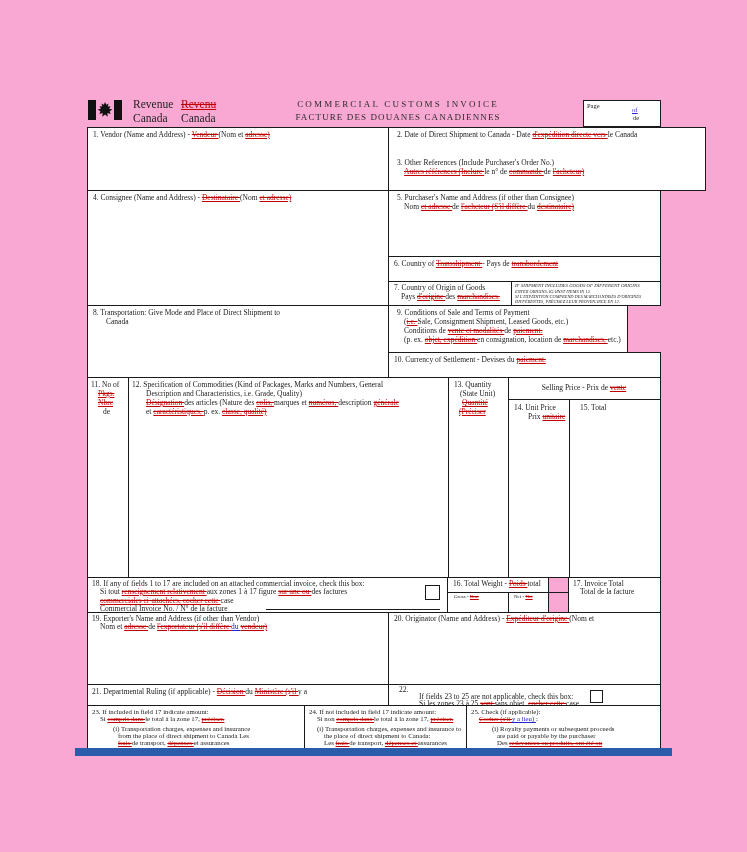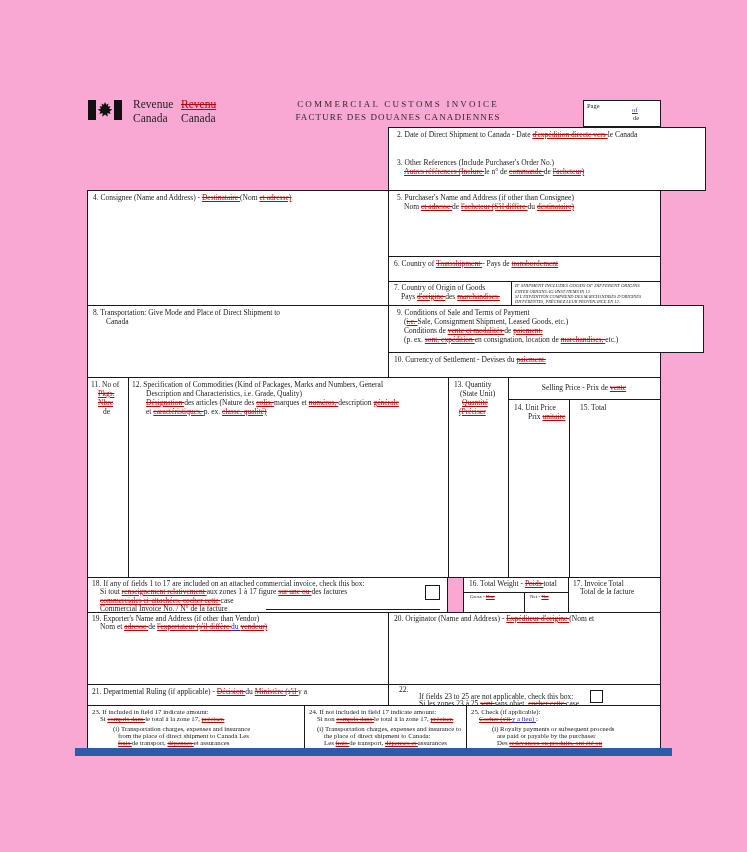--- a/index.html
+++ b/index.html
@@ -44,20 +44,23 @@
   </div>
   <div class="title t2" style="left:248px;top:112px;width:300px;">FACTURE DES DOUANES CANADIENNES</div>
   <div class="title t1" style="left:248px;top:99px;width:300px;">COMMERCIAL CUSTOMS INVOICE</div>
 
   <div class="box" style="left:583px;top:100px;width:78px;height:27px;">
     <div class="ln pagebox-label" style="left:3px;top:1px;">Page</div>
     <div class="ln pagebox-label seg-b" style="left:48px;top:5px;text-decoration-line:underline;"><span class="seg-b">of</span></div>
     <div class="ln pagebox-label" style="left:49px;top:13px;">de</div>
   </div>
 
+  <div class="box" style="left:87px;top:127px;width:302px;height:64px;">
+    <div class="ln lbl" style="left:5px;top:3px;"><span class="seg-k">1.   Vendor (Name and Address) - </span><span class="seg-r">Vendeur </span><span class="seg-k">(Nom et </span><span class="seg-r">adresse)</span></div>
+  </div>
   <div class="box" style="left:388px;top:127px;width:318px;height:64px;">
     <div class="ln lbl" style="left:8px;top:3px;"><span class="seg-k">2.   Date of Direct Shipment to Canada - Date </span><span class="seg-r">d'expédition directe vers </span><span class="seg-k">le Canada</span></div>
     <div class="ln lbl" style="left:8px;top:31px;"><span class="seg-k">3.   Other References (Include Purchaser's Order No.)</span></div>
     <div class="ln lbl" style="left:15px;top:40px;"><span class="seg-r">Autres références (Inclure </span><span class="seg-k">le n° de </span><span class="seg-r">commande </span><span class="seg-k">de </span><span class="seg-r">l'acheteur)</span></div>
   </div>
 
   <div class="box" style="left:87px;top:190px;width:302px;height:116px;">
     <div class="ln lbl" style="left:5px;top:3px;"><span class="seg-k">4.   Consignee (Name and Address) - </span><span class="seg-r">Destinataire </span><span class="seg-k">(Nom </span><span class="seg-r">et adresse)</span></div>
   </div>
   <div class="box" style="left:388px;top:190px;width:273px;height:67px;">
@@ -75,25 +78,25 @@
       <div class="ln xs" style="left:3px;top:7px;">ENTER ORIGINS AGAINST ITEMS IN 12.</div>
       <div class="ln xs" style="left:3px;top:12px;">SI L'EXPÉDITION COMPREND DES MARCHANDISES D'ORIGINES</div>
       <div class="ln xs" style="left:3px;top:17px;">DIFFÉRENTES, PRÉCISEZ LEUR PROVENANCE EN 12.</div>
     </div>
   </div>
 
   <div class="box" style="left:87px;top:305px;width:302px;height:73px;">
     <div class="ln lbl" style="left:5px;top:3px;"><span class="seg-k">8.   Transportation: Give Mode and Place of Direct Shipment to</span></div>
     <div class="ln lbl" style="left:18px;top:12px;"><span class="seg-k">Canada</span></div>
   </div>
-  <div class="box" style="left:388px;top:305px;width:316px;height:48px;">
+  <div class="box" style="left:388px;top:305px;width:240px;height:48px;">
     <div class="ln lbl" style="left:8px;top:3px;"><span class="seg-k">9.   Conditions of Sale and Terms of Payment</span></div>
     <div class="ln lbl" style="left:15px;top:12px;"><span class="seg-k">(</span><span class="seg-r">i.e. </span><span class="seg-k">Sale, Consignment Shipment, Leased Goods, etc.)</span></div>
     <div class="ln lbl" style="left:15px;top:21px;"><span class="seg-k">Conditions de </span><span class="seg-r">vente et modalités </span><span class="seg-k">de </span><span class="seg-r">paiement.</span></div>
-    <div class="ln lbl" style="left:15px;top:30px;"><span class="seg-k">(p. ex. </span><span class="seg-r">sont, expédition </span><span class="seg-k">en consignation, location de </span><span class="seg-r">marchandises, </span><span class="seg-k">etc.)</span></div>
+    <div class="ln lbl" style="left:15px;top:30px;"><span class="seg-k">(p. ex. </span><span class="seg-r">objet, expédition </span><span class="seg-k">en consignation, location de </span><span class="seg-r">marchandises, </span><span class="seg-k">etc.)</span></div>
   </div>
   <div class="box" style="left:388px;top:352px;width:273px;height:26px;">
     <div class="ln lbl" style="left:5px;top:3px;"><span class="seg-k">10. Currency of Settlement - Devises du </span><span class="seg-r">paiement.</span></div>
   </div>
 
   <div class="box" style="left:87px;top:377px;width:574px;height:201px;">
     <div class="vline" style="left:40px;top:0;height:199px;"></div>
     <div class="vline" style="left:360px;top:0;height:199px;"></div>
     <div class="vline" style="left:420px;top:0;height:199px;"></div>
     <div class="hline" style="left:420px;top:21px;width:152px;"></div>
@@ -121,21 +124,21 @@
   </div>
 
   <div class="box" style="left:87px;top:577px;width:361px;height:36px;">
     <div class="ln lbl" style="left:4px;top:2px;"><span class="seg-k">18. If any of fields 1 to 17 are included on an attached commercial invoice, check this box:</span></div>
     <div class="ln lbl" style="left:12px;top:10px;"><span class="seg-k">Si tout </span><span class="seg-r">renseignement relativement </span><span class="seg-k">aux zones 1 à 17 figure </span><span class="seg-r">sur une ou </span><span class="seg-k">des factures</span></div>
     <div class="ln lbl" style="left:12px;top:19px;"><span class="seg-r">commerciales ci-attachées, cocher cette </span><span class="seg-k">case</span></div>
     <div class="ln lbl" style="left:12px;top:27px;"><span class="seg-k">Commercial Invoice No. / N° de la facture</span></div>
     <div class="checkbox" style="left:337px;top:7px;width:15px;height:15px;"></div>
     <div class="hline" style="left:178px;top:31px;width:174px;"></div>
   </div>
-  <div class="box" style="left:463px;top:577px;width:122px;height:36px;">
+  <div class="box" style="left:447px;top:577px;width:102px;height:36px;">
     <div class="ln lbl" style="left:5px;top:2px;"><span class="seg-k">16.       Total Weight - </span><span class="seg-r">Poids </span><span class="seg-k">total</span></div>
     <div class="hline" style="left:0;top:14px;width:120px;"></div>
     <div class="vline" style="left:60px;top:14px;height:20px;"></div>
     <div class="ln" style="left:6px;top:16px;font-size:5px;"><span class="seg-k">Gross - </span><span class="seg-r">Brut</span></div>
     <div class="ln" style="left:66px;top:16px;font-size:5px;"><span class="seg-k">Net - </span><span class="seg-r">Net</span></div>
   </div>
   <div class="box" style="left:568px;top:577px;width:93px;height:36px;">
     <div class="ln lbl" style="left:4px;top:2px;"><span class="seg-k">17. Invoice Total</span></div>
     <div class="ln lbl" style="left:11px;top:10px;"><span class="seg-k">Total de la facture</span></div>
   </div>

